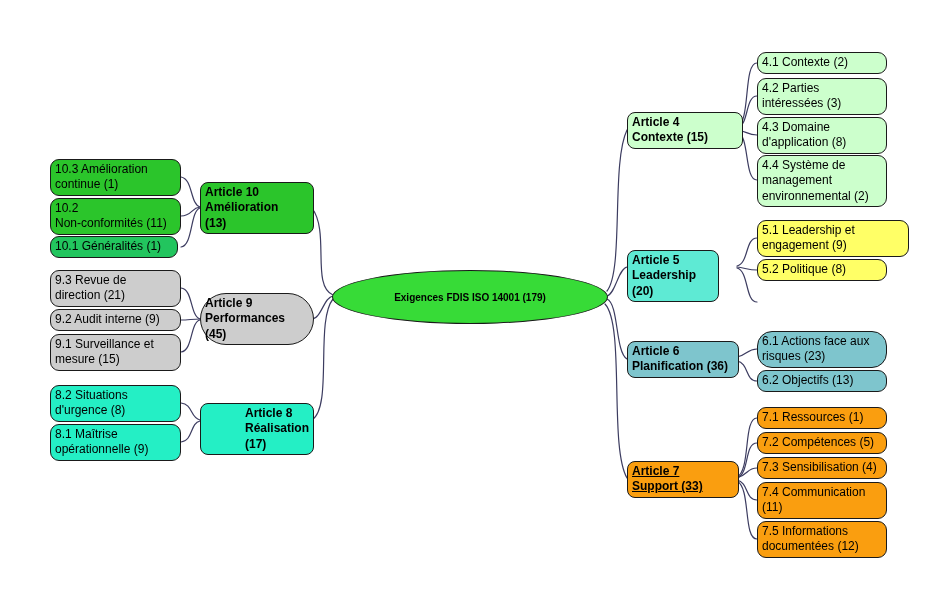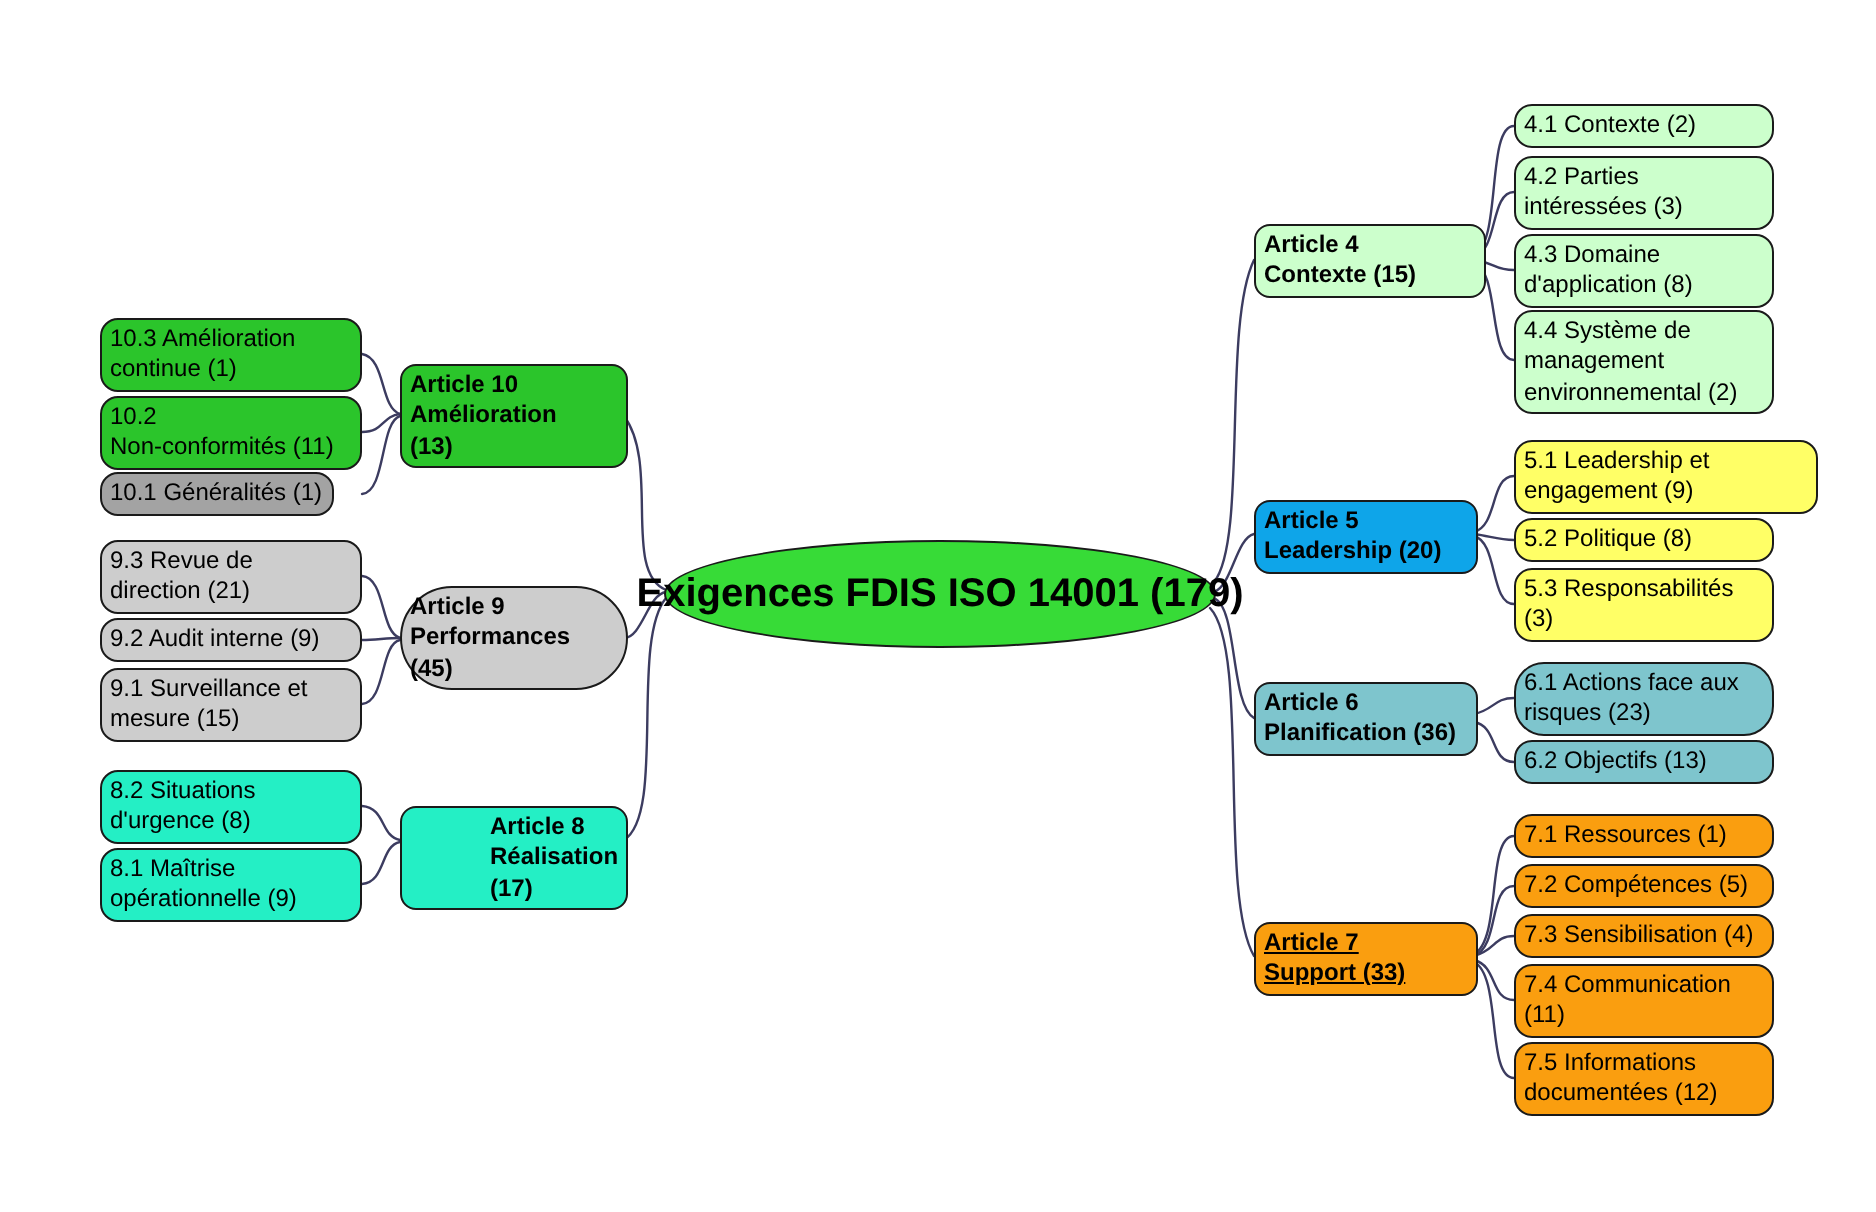--- a/index.html
+++ b/index.html
@@ -13,21 +13,21 @@
     border:1.4px solid #1a1a1a;border-radius:8px;
     padding:2px 4px;font-size:12px;line-height:1.28;
     white-space:pre-line;cursor:default;
   }
   .child{border-radius:9px;}
   .article{font-weight:bold;}
   .root{
     position:absolute;z-index:1;box-sizing:border-box;
     border:1.4px solid #1a1a1a;border-radius:50%;
     display:flex;align-items:center;justify-content:center;text-align:center;
-    font-weight:bold;font-size:20px;white-space:nowrap;
+    font-weight:bold;font-size:10px;white-space:nowrap;
   }
 </style>
 </head>
 <body>
 
 <div class="canvas">
 
   <svg class="links" width="938" height="606" viewBox="0 0 938 606">
     <g fill="none" stroke-width="1.2" stroke-linecap="round" stroke="#3c3c60">
 
@@ -68,21 +68,21 @@
       <path d="M 737 481 C 751 488 743 539 757 539"></path>
     </g>
   </svg>
 
   <div class="root" style="left: 332px; top: 270px; width: 276px; height: 54px; background: rgb(55, 219, 55);">Exigences FDIS ISO 14001 (179)</div>
 
   <div class="node child" style="left: 50px; top: 159px; width: 131px; min-height: 36px; background: rgb(43, 197, 43);">10.3 Amélioration
 continue (1)</div>
   <div class="node child" style="left: 50px; top: 198px; width: 131px; min-height: 36px; background: rgb(43, 197, 43);">10.2
 Non-conformités (11)</div>
-  <div class="node child" style="left: 50px; top: 236px; width: 117px; min-height: 22px; background: #a3a3a3;">10.1 Généralités (1)</div>
+  <div class="node child" style="left: 50px; top: 236px; width: 128px; min-height: 22px; background: #22c55e;">10.1 Généralités (1)</div>
   <div class="node article" style="left: 200px; top: 182px; width: 114px; min-height: 50px; background: rgb(43, 197, 43);">Article 10
 Amélioration
 (13)</div>
 
   <div class="node child" style="left: 50px; top: 270px; width: 131px; min-height: 36px; background: rgb(205, 205, 205);">9.3 Revue de
 direction (21)</div>
   <div class="node child" style="left: 50px; top: 309px; width: 131px; min-height: 22px; background: rgb(205, 205, 205);">9.2 Audit interne (9)</div>
   <div class="node child" style="left: 50px; top: 334px; width: 131px; min-height: 36px; background: rgb(205, 205, 205);">9.1 Surveillance et
 mesure (15)</div>
   <div class="node article" style="left: 200px; top: 293px; width: 114px; min-height: 52px; background: rgb(205, 205, 205); border-radius: 26px;">Article 9
@@ -100,27 +100,25 @@
 Contexte (15)</div>
   <div class="node child" style="left: 757px; top: 52px; width: 130px; min-height: 22px; background: rgb(204, 255, 204);">4.1 Contexte (2)</div>
   <div class="node child" style="left: 757px; top: 78px; width: 130px; min-height: 36px; background: rgb(204, 255, 204);">4.2 Parties
 intéressées (3)</div>
   <div class="node child" style="left: 757px; top: 117px; width: 130px; min-height: 36px; background: rgb(204, 255, 204);">4.3 Domaine
 d'application (8)</div>
   <div class="node child" style="left: 757px; top: 155px; width: 130px; min-height: 50px; background: rgb(204, 255, 204);">4.4 Système de
 management
 environnemental (2)</div>
 
-  <div class="node article" style="left: 627px; top: 250px; width: 112px; min-height: 34px; background: #0ea5e9;">Article 5
+  <div class="node article" style="left: 627px; top: 250px; width: 92px; min-height: 34px; background: #5eead4;">Article 5
 Leadership (20)</div>
   <div class="node child" style="left: 757px; top: 220px; width: 152px; min-height: 36px; background: rgb(255, 255, 102);">5.1 Leadership et
 engagement (9)</div>
   <div class="node child" style="left: 757px; top: 259px; width: 130px; min-height: 22px; background: rgb(255, 255, 102);">5.2 Politique (8)</div>
-  <div class="node child" style="left: 757px; top: 284px; width: 130px; min-height: 36px; background: rgb(255, 255, 102);">5.3 Responsabilités
-(3)</div>
 
   <div class="node article" style="left: 627px; top: 341px; width: 112px; min-height: 36px; background: rgb(126, 197, 205);">Article 6
 Planification (36)</div>
   <div class="node child" style="left: 757px; top: 331px; width: 130px; min-height: 36px; background: rgb(126, 197, 205); border-radius: 15px;">6.1 Actions face aux
 risques (23)</div>
   <div class="node child" style="left: 757px; top: 370px; width: 130px; min-height: 22px; background: rgb(126, 197, 205);">6.2 Objectifs (13)</div>
 
   <div class="node article" style="left: 627px; top: 461px; width: 112px; min-height: 36px; background: rgb(250, 158, 15); text-decoration: underline;">Article 7
 Support (33)</div>
   <div class="node child" style="left: 757px; top: 407px; width: 130px; min-height: 22px; background: rgb(250, 158, 15);">7.1 Ressources (1)</div>

